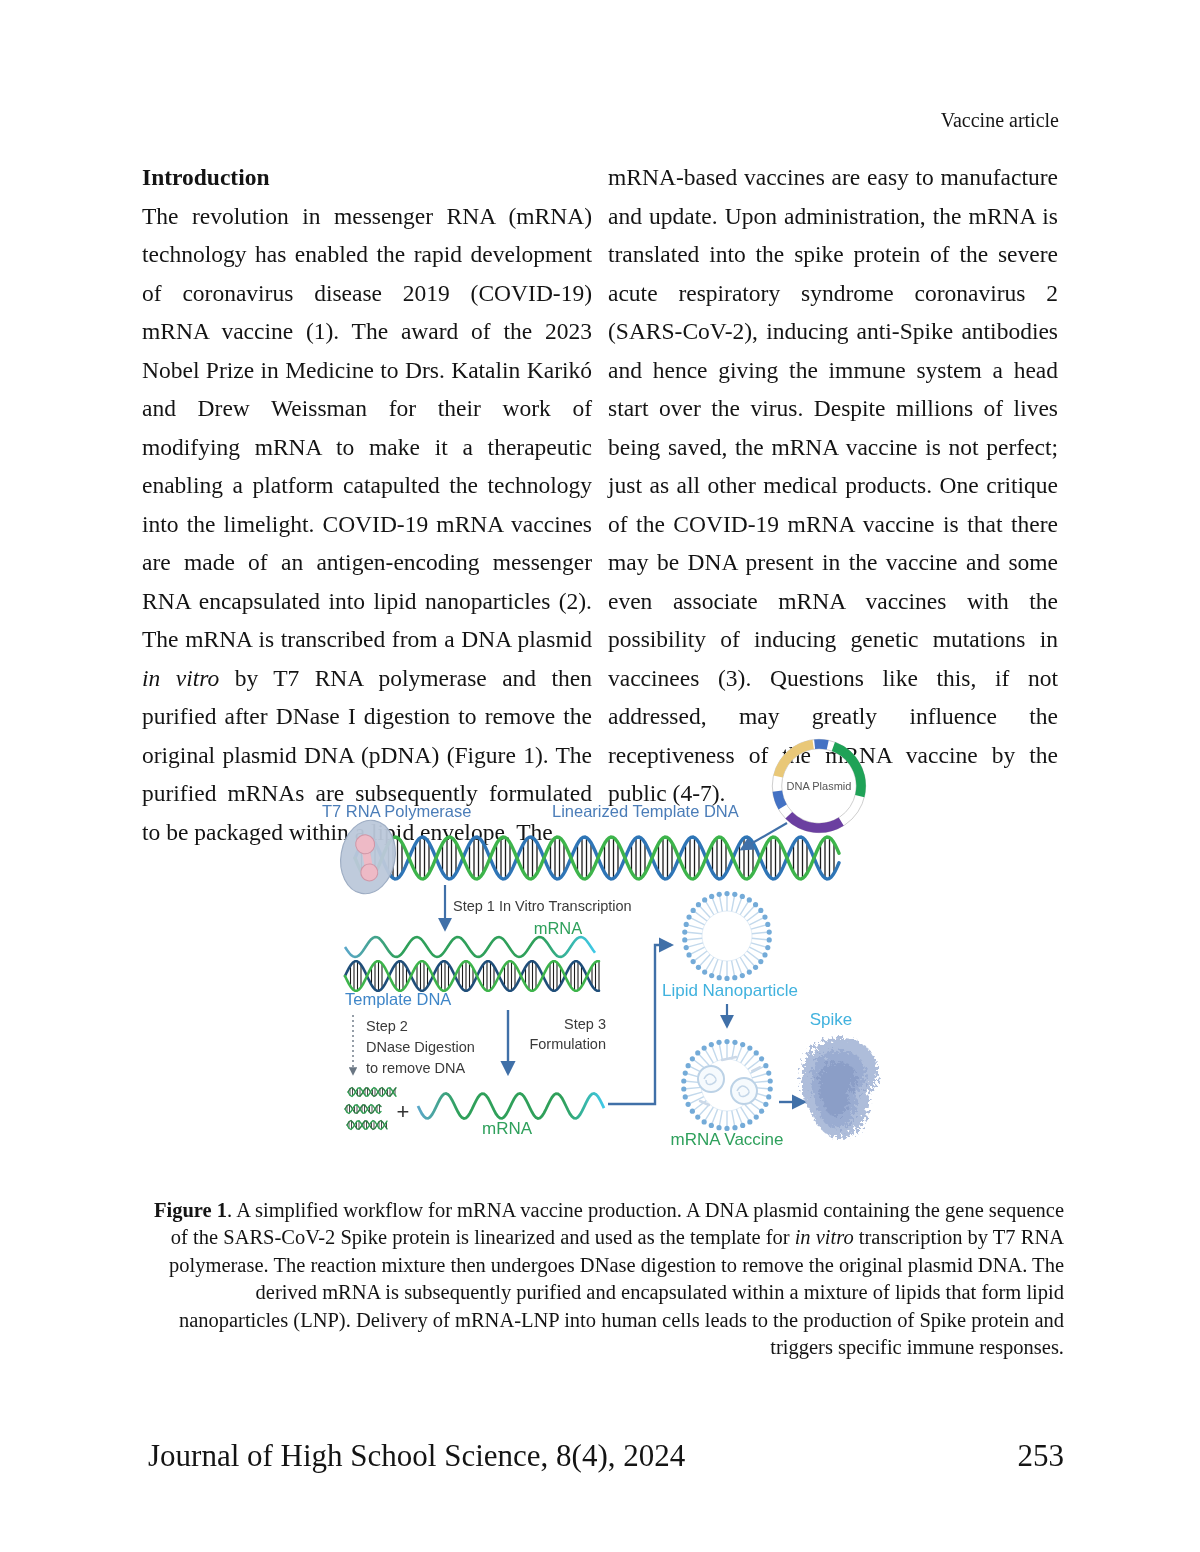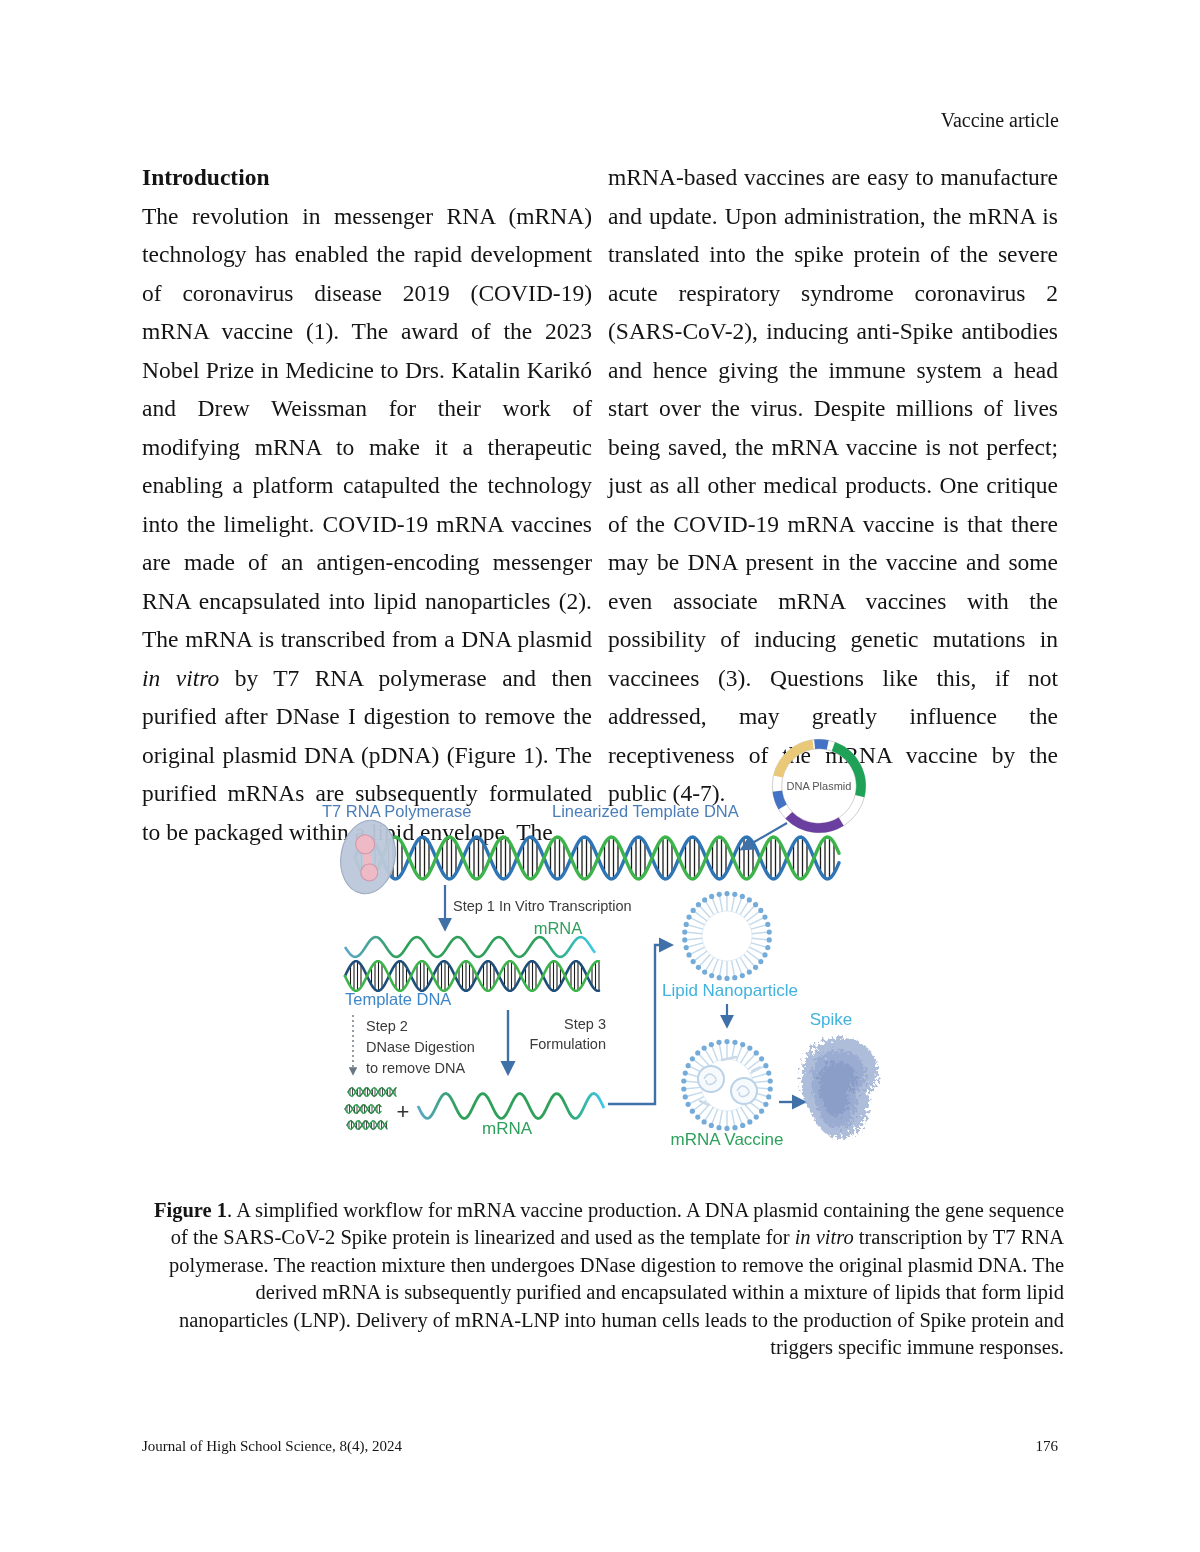--- a/index.html
+++ b/index.html
@@ -5,21 +5,21 @@
   html,body{margin:0;padding:0;}
   body{
     width:1200px;height:1552px;background:#ffffff;position:relative;
     font-family:"Liberation Serif", serif;color:#141414;overflow:hidden;
   }
   .article-type{position:absolute;top:109px;right:141px;font-size:20px;}
   .columns{position:absolute;left:142px;top:146px;width:916px;display:flex;gap:16px;margin-top:12px;}
   .col{width:450px;font-size:23.5px;line-height:38.5px;text-align:justify;}
   .intro-heading{font-weight:bold;text-align:left;}
   .caption{position:absolute;left:142px;top:1176px;width:922px;font-size:20.5px;line-height:27.6px;text-align:right;}
-  .footer{position:absolute;left:142px;top:1438px;width:916px;display:flex;justify-content:space-between;font-size:15px;gap:44px;}
+  .footer{position:absolute;left:148px;top:1438px;width:916px;display:flex;justify-content:space-between;font-size:31px;gap:44px;}
   .figure-wrap{position:absolute;left:300px;top:733px;width:600px;height:436px;}
   svg text{font-family:"Liberation Sans", sans-serif;}
   .lbl-steel{fill:#4b7db8;font-size:16.5px;}
   .lbl-blue{fill:#3f86c8;font-size:16.5px;}
   .lbl-green{fill:#2fa05c;font-size:16.5px;}
   .lbl-cyan{fill:#41b2de;font-size:17px;}
   .lbl-dark{fill:#3a3a3a;font-size:14.5px;}
   .lbl-plasmid{fill:#555555;font-size:11px;}
   .plus-sign{fill:#333333;font-size:22px;}
 </style>
@@ -414,14 +414,14 @@
     <text class="plus-sign" x="103" y="386" text-anchor="middle">+</text>
     <text class="lbl-green" x="207" y="401" text-anchor="middle" style="font-size:17px">mRNA</text>
     <text class="lbl-green" x="427" y="412" text-anchor="middle" style="font-size:17px">mRNA Vaccine</text>
   </svg>
 </div>
 
 <p class="caption"><span style="font-weight: bold;">Figure 1</span><span>. A simplified workflow for mRNA vaccine production. A DNA plasmid containing the gene sequence of the SARS-CoV-2 Spike protein is linearized and used as the template for </span><span style="font-style: italic;">in vitro</span><span> transcription by T7 RNA polymerase. The reaction mixture then undergoes DNase digestion to remove the original plasmid DNA. The derived mRNA is subsequently purified and encapsulated within a mixture of lipids that form lipid nanoparticles (LNP). Delivery of mRNA-LNP into human cells leads to the production of Spike protein and triggers specific immune responses.</span></p>
 
 <div class="footer">
   <span>Journal of High School Science, 8(4), 2024</span>
-  <span>176</span>
+  <span>253</span>
 </div>
 
 </body></html>

